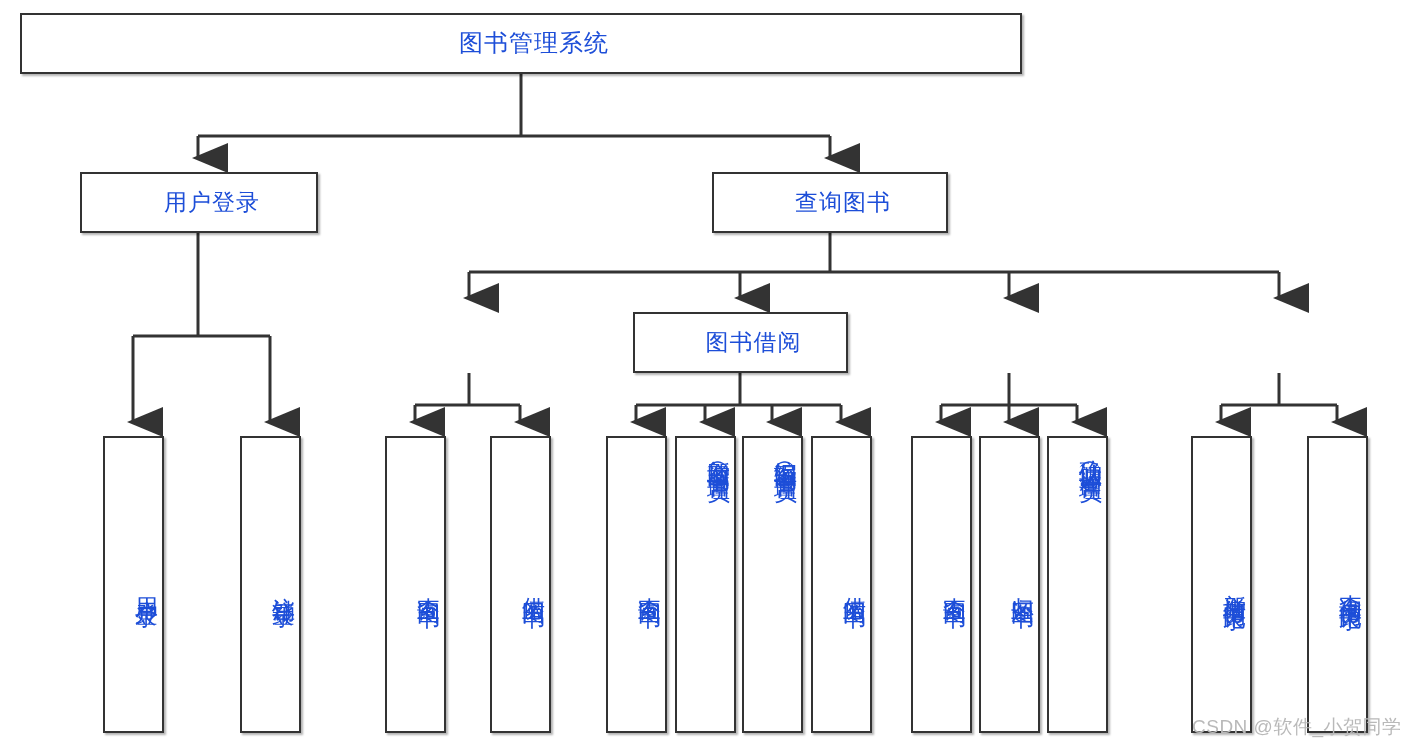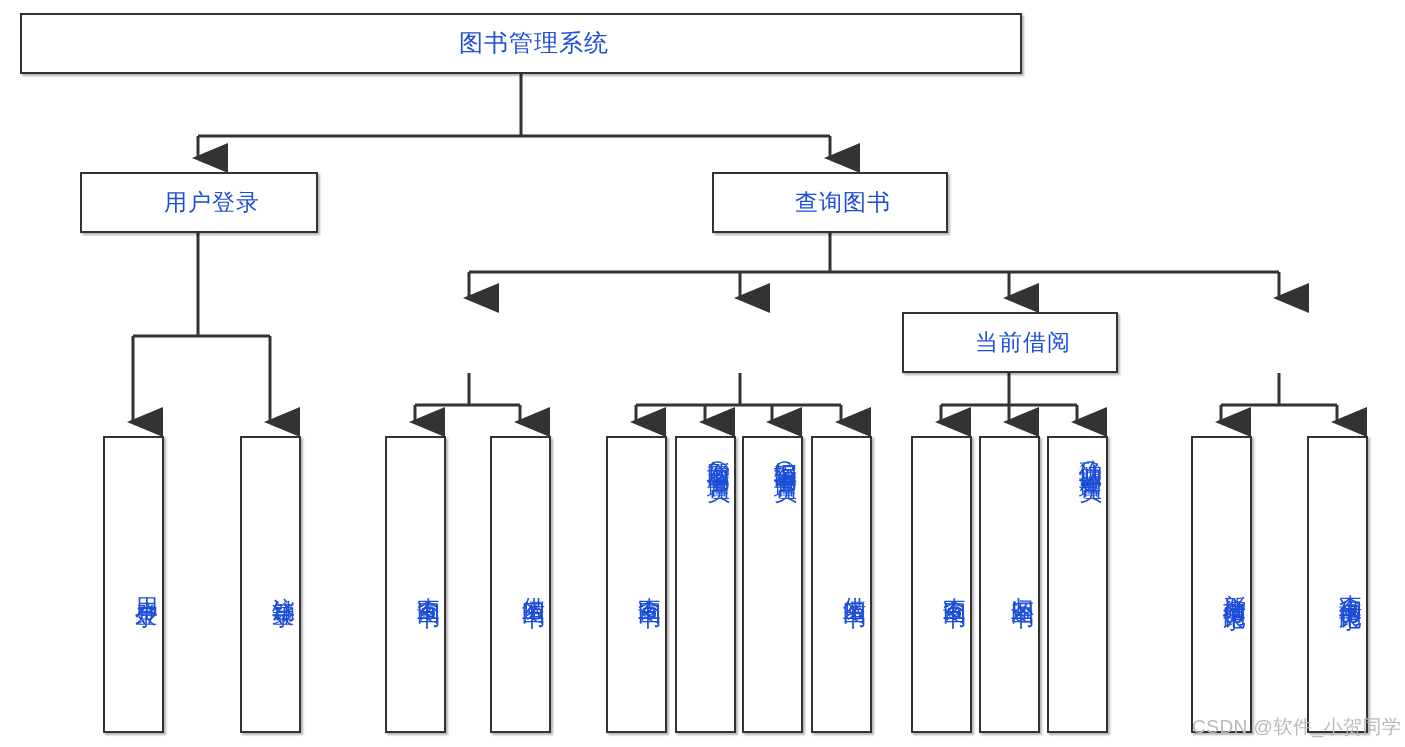--- a/index.html
+++ b/index.html
@@ -144,24 +144,24 @@
 
   <div class="node horiz" style="left:80px; top:172px; width:238px; height:61px;">
     <span class="node-label">用户登录</span>
   </div>
 
   <div class="node horiz" style="left:712px; top:172px; width:236px; height:61px;">
     <span class="node-label">查询图书</span>
   </div>
 
 
-
-  <div class="node horiz" style="left:902px; top:312px; width:216px; height:61px;">
-    <span class="node-label">当前借阅</span>
-  </div>
+  <div class="node horiz" style="left:633px; top:312px; width:215px; height:61px;">
+    <span class="node-label">图书借阅</span>
+  </div>
+
 
 
   <div class="node vert vcenter" style="left:103px; top:436px; width:61px; height:297px;">
     <span class="node-label">用户登录</span>
   </div>
 
   <div class="node vert vcenter" style="left:240px; top:436px; width:61px; height:297px;">
     <span class="node-label">注销登录</span>
   </div>
 

